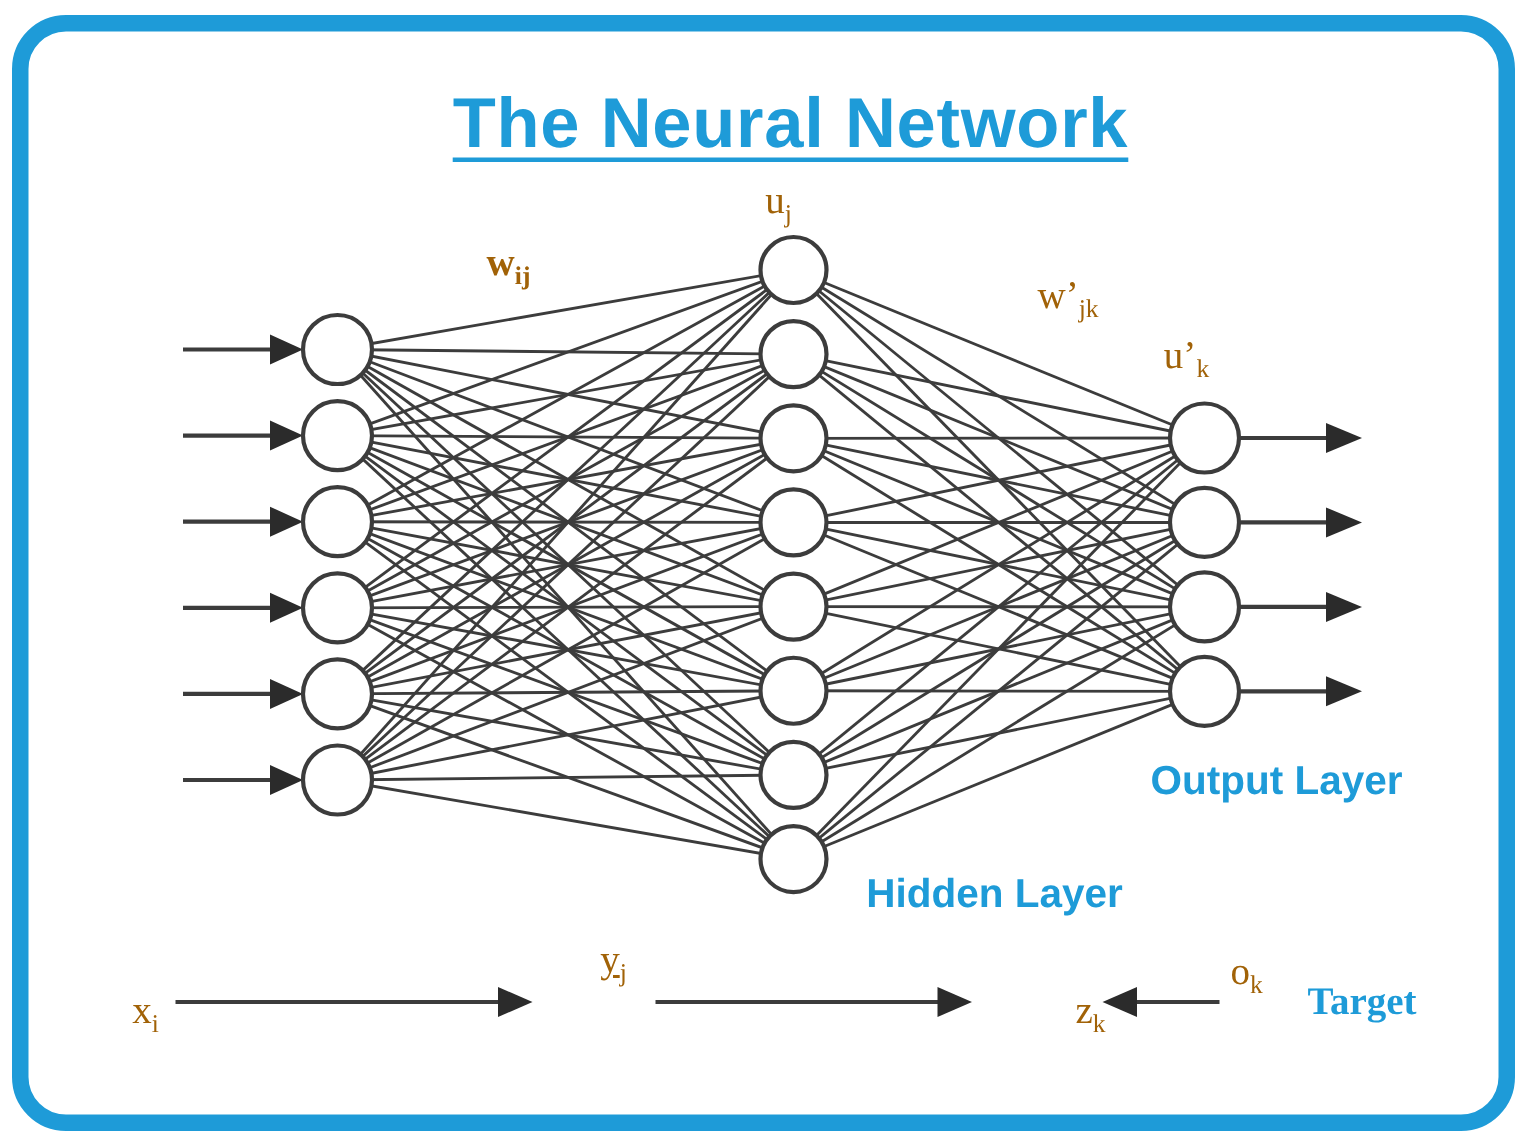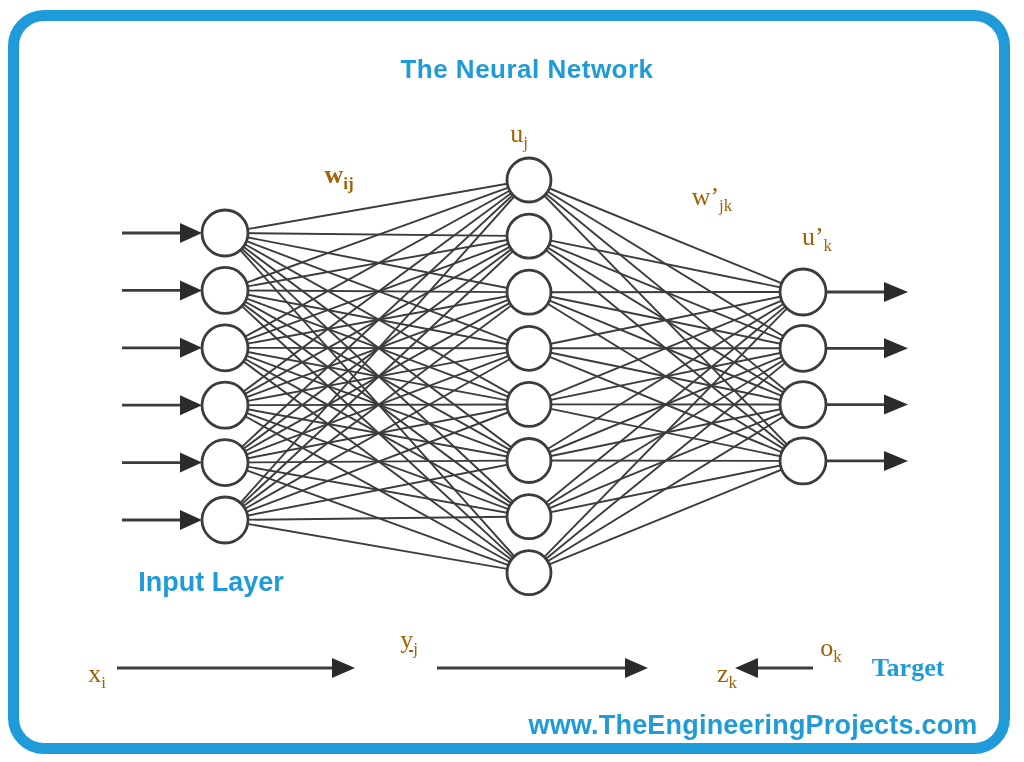--- a/index.html
+++ b/index.html
@@ -9,22 +9,22 @@
   html,body{margin:0;padding:0;background:#ffffff;}
   body{width:1024px;height:762px;overflow:hidden;font-family:"Liberation Sans",sans-serif;}
   .stage{position:relative;width:1024px;height:762px;background:#ffffff;}
   .frame{
     position:absolute;left:8px;top:10px;width:1002px;height:744px;
     box-sizing:border-box;border:11px solid var(--accent);border-radius:36px;
   }
   svg.net{position:absolute;left:0;top:0;width:1024px;height:762px;}
   .title{
     position:absolute;margin:0;left:527px;top:54px;transform:translateX(-50%);
-    font-size:26px;font-weight:bold;color:var(--accent);white-space:nowrap;
-    text-decoration-thickness:3px;text-underline-offset:7px;
+    font-size:47px;font-weight:bold;color:var(--accent);white-space:nowrap;
+    text-decoration:underline;text-decoration-thickness:3px;text-underline-offset:7px;
     letter-spacing:0.5px;
   }
   .layer-label{
     position:absolute;transform:translate(-50%,-50%);
     font-size:27px;font-weight:bold;color:var(--accent);white-space:nowrap;
   }
   .target-label{
     position:absolute;transform:translate(-50%,-50%);
     font-size:26px;font-weight:bold;color:var(--accent);white-space:nowrap;font-family:Liberation Serif, serif;
   }
@@ -173,29 +173,29 @@
         <circle cx="529" cy="572.7" r="22" fill="#ffffff" stroke="#3c3c3c" stroke-width="2.8"></circle>
         <circle cx="803" cy="292" r="23" fill="#ffffff" stroke="#3c3c3c" stroke-width="2.8"></circle>
         <circle cx="803" cy="348.3" r="23" fill="#ffffff" stroke="#3c3c3c" stroke-width="2.8"></circle>
         <circle cx="803" cy="404.6" r="23" fill="#ffffff" stroke="#3c3c3c" stroke-width="2.8"></circle>
         <circle cx="803" cy="460.9" r="23" fill="#ffffff" stroke="#3c3c3c" stroke-width="2.8"></circle>
       </g>
   </svg>
 
   <h1 class="title">The Neural Network</h1>
 
-  <div class="layer-label" id="lbl-input" style="left: 211px; top: 582px;">Input Layer</div>
+  <div class="layer-label" id="lbl-hidden" style="left: 663px; top: 596px;">Hidden Layer</div>
+  <div class="layer-label" id="lbl-output" style="left: 851px; top: 521px;">Output Layer</div>
 
   <div class="target-label" id="lbl-target" style="left: 908px; top: 668px;">Target</div>
 
-  <div class="website" id="website" style="left: 753px; top: 725px;">www.TheEngineeringProjects.com</div>
 
   <div id="math-layer">
       <div class="math" style="left: 339px; top: 175px; font-weight: bold;"><span>w</span><sub>ij</sub></div>
       <div class="math" style="left: 519px; top: 134px;"><span>u</span><sub>j</sub></div>
       <div class="math" style="left: 690px; top: 197px; margin-left: 22px;"><span>w’</span><sub>jk</sub></div>
-      <div class="math" style="left: 791px; top: 237px; margin-left: 26px;"><span>u’</span><sub>k</sub></div>
+      <div class="math" style="left: 791px; top: 237px;"><span>u’</span><sub>k</sub></div>
       <div class="math" style="left: 97px; top: 674px;"><span>x</span><sub>i</sub></div>
       <div class="math" style="left: 409px; top: 640px; text-decoration: underline;"><span>y</span><sub>j</sub></div>
       <div class="math" style="left: 696px; top: 674px; margin-left: 31px;"><span>z</span><sub>k</sub></div>
       <div class="math" style="left: 831px; top: 648px;"><span>o</span><sub>k</sub></div>
     </div>
 </div>
 
 </body></html>

